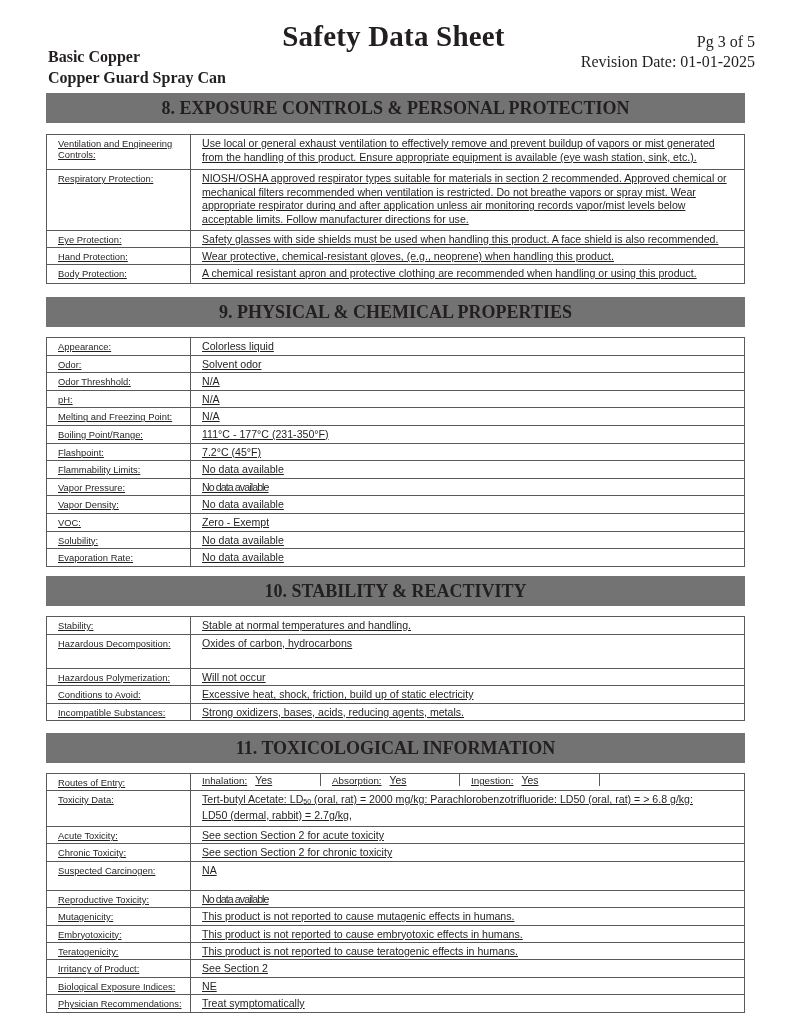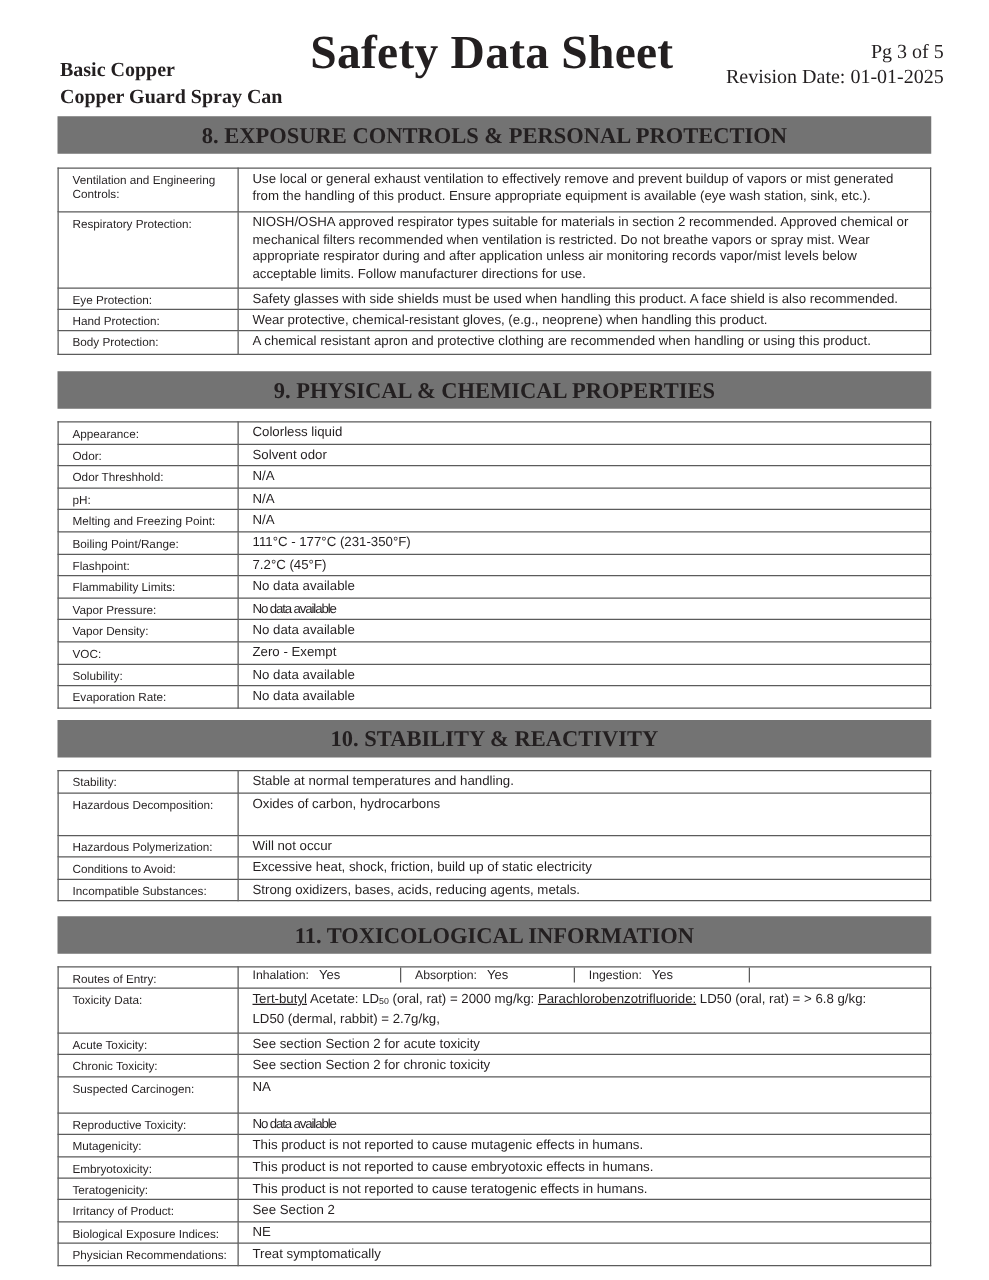--- a/index.html
+++ b/index.html
@@ -1,25 +1,25 @@
 <!DOCTYPE html>
 <html><head>
 <meta charset="utf-8">
 <style>
   html, body { margin: 0; padding: 0; background: #ffffff; }
   body { width: 791px; height: 1024px; position: relative; overflow: hidden; color: #231f20; }
 
   .hdr-left { position: absolute; left: 48px; top: 46px; font-family: "Liberation Serif", serif; font-weight: bold; font-size: 16px; line-height: 21px; color: #231f20; }
-  .hdr-title { position: absolute; left: 0; width: 791px; top: 20px; text-align: center; font-family: "Liberation Serif", serif; font-weight: bold; font-size: 38px; color: #231f20; letter-spacing: 0.2px; }
+  .hdr-title { position: absolute; left: 0; width: 791px; top: 20px; text-align: center; font-family: "Liberation Serif", serif; font-weight: bold; font-size: 29px; color: #231f20; letter-spacing: 0.2px; }
   .hdr-title span { position: relative; left: -2px; }
   .hdr-right { position: absolute; right: 36px; top: 32px; text-align: right; font-family: "Liberation Serif", serif; font-size: 16px; line-height: 20px; color: #231f20; }
 
   .band { position: absolute; left: 46px; width: 699px; height: 30px; background: #737373; text-align: center; font-family: "Liberation Serif", serif; font-weight: bold; font-size: 18px; line-height: 31px; color: #231f20; }
 
-  table.sds { position: absolute; left: 46px; width: 699px; border-collapse: collapse; font-family: "Liberation Sans", sans-serif; table-layout: fixed; }
+  table.sds { position: absolute; left: 46px; width: 699px; border-collapse: collapse; font-family: "Liberation Sans", sans-serif; table-layout: fixed; text-decoration: underline; }
   table.sds td { border: 1px solid #5b5b5b; vertical-align: top; padding: 0; }
   table.sds td.lbl { width: 128px; font-size: 9.4px; padding: 3px 4px 0 11px; color: #231f20; }
   table.sds td.val { font-size: 10.6px; padding: 2px 8px 0 11px; color: #231f20; line-height: 13.6px; }
   .cond { letter-spacing: -0.9px; }
 
   .routes { display: flex; height: 100%; }
   .routes .rc { border-right: 1px solid #5b5b5b; padding: 1px 0 0 11px; font-size: 9.8px; }
   .routes .rc:last-child { border-right: none; }
   .routes .rv { margin-left: 8px; font-size: 10.4px; }
   .ul { text-decoration: underline; }

